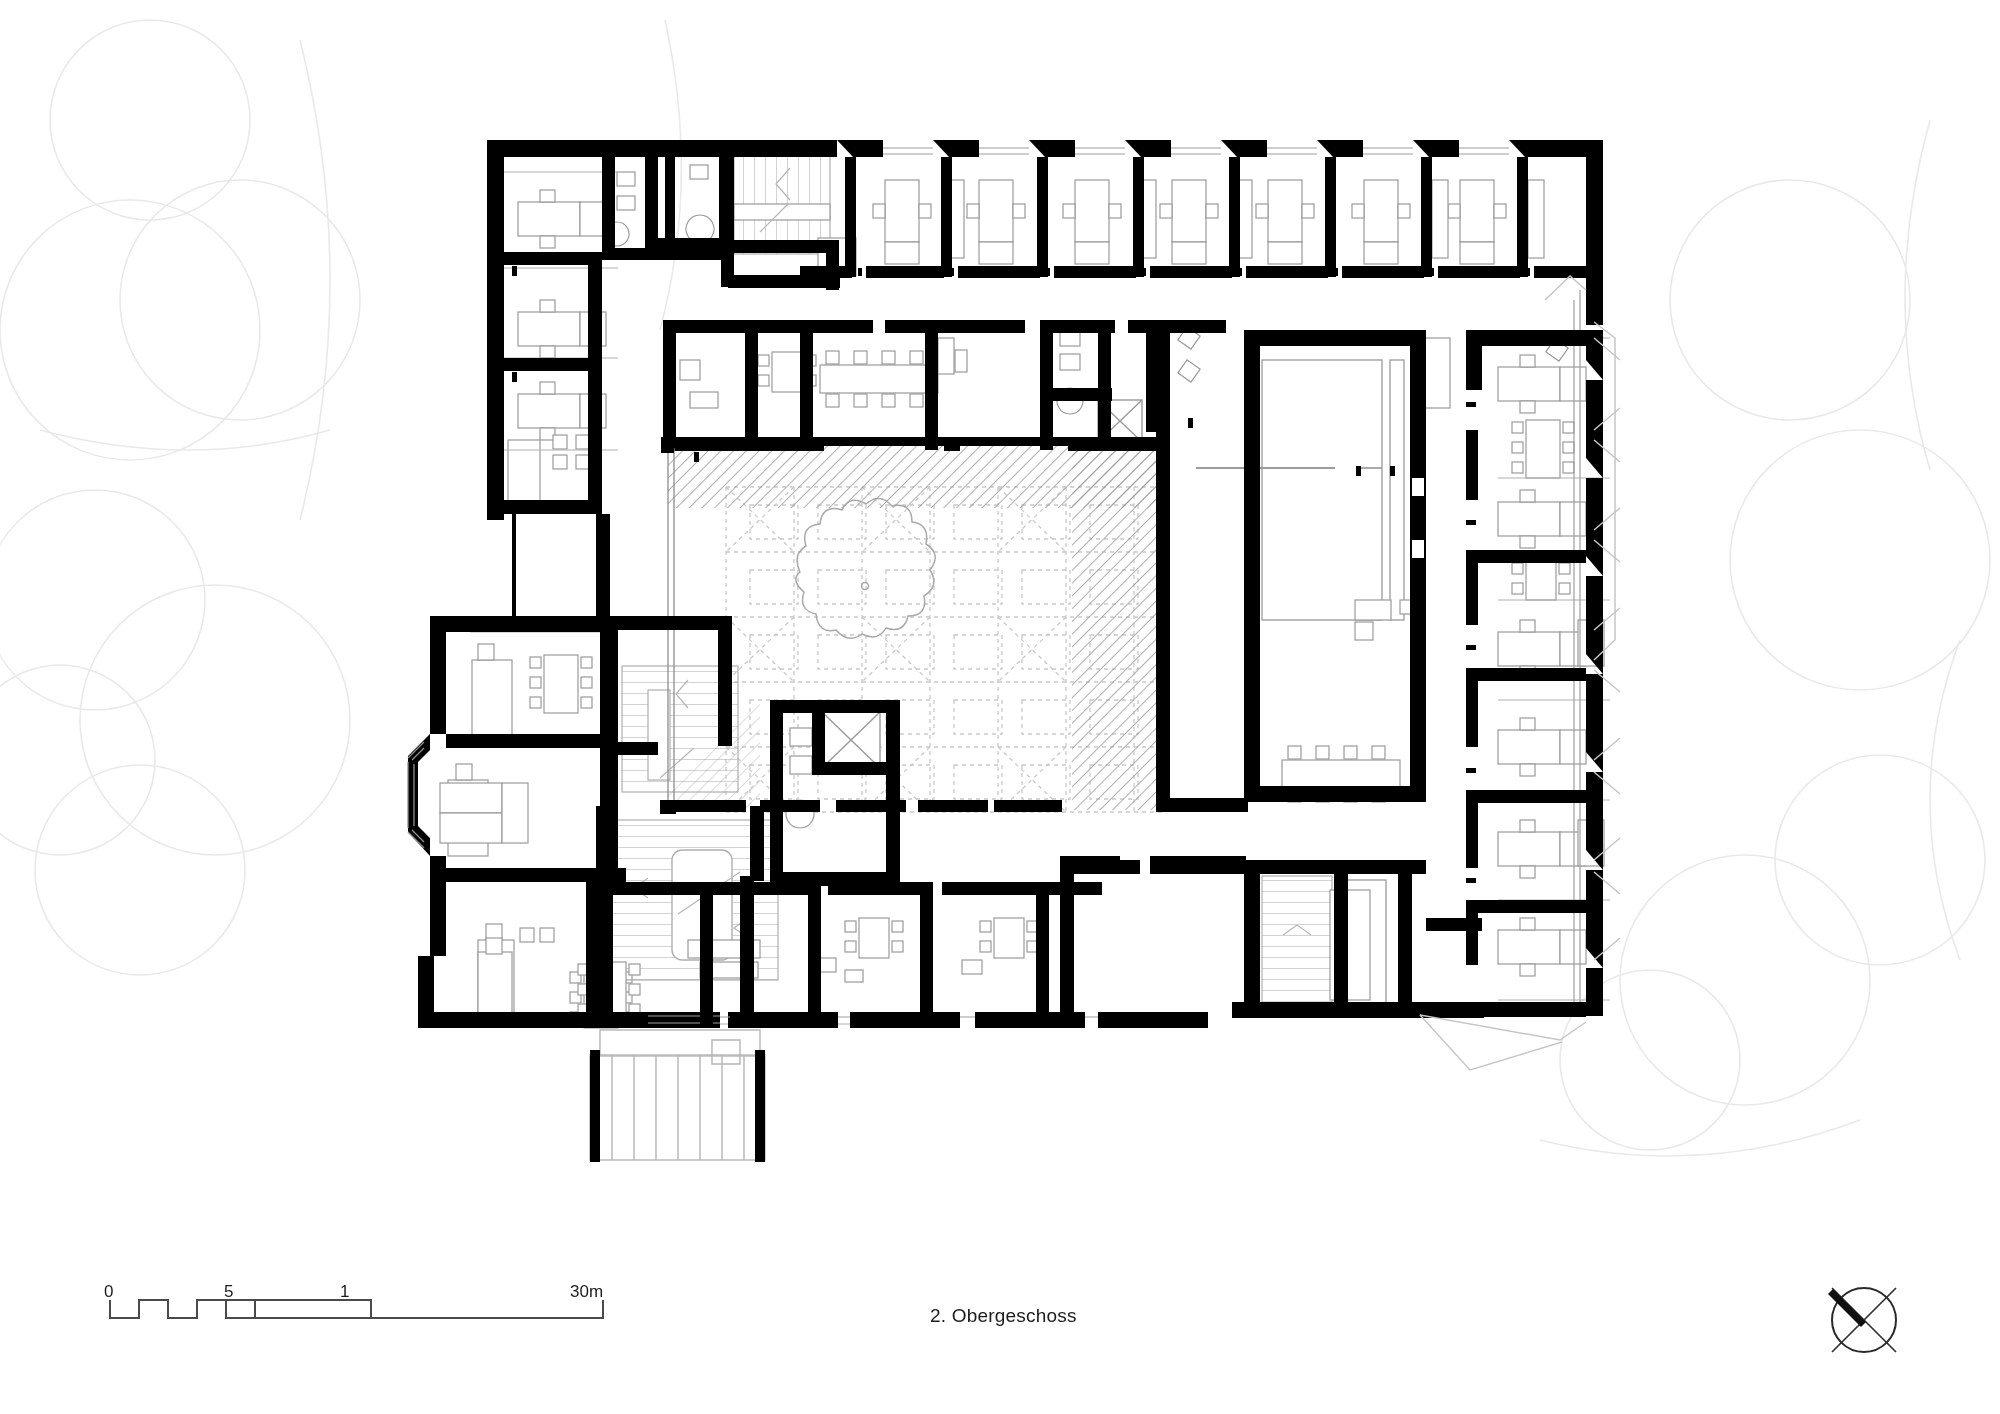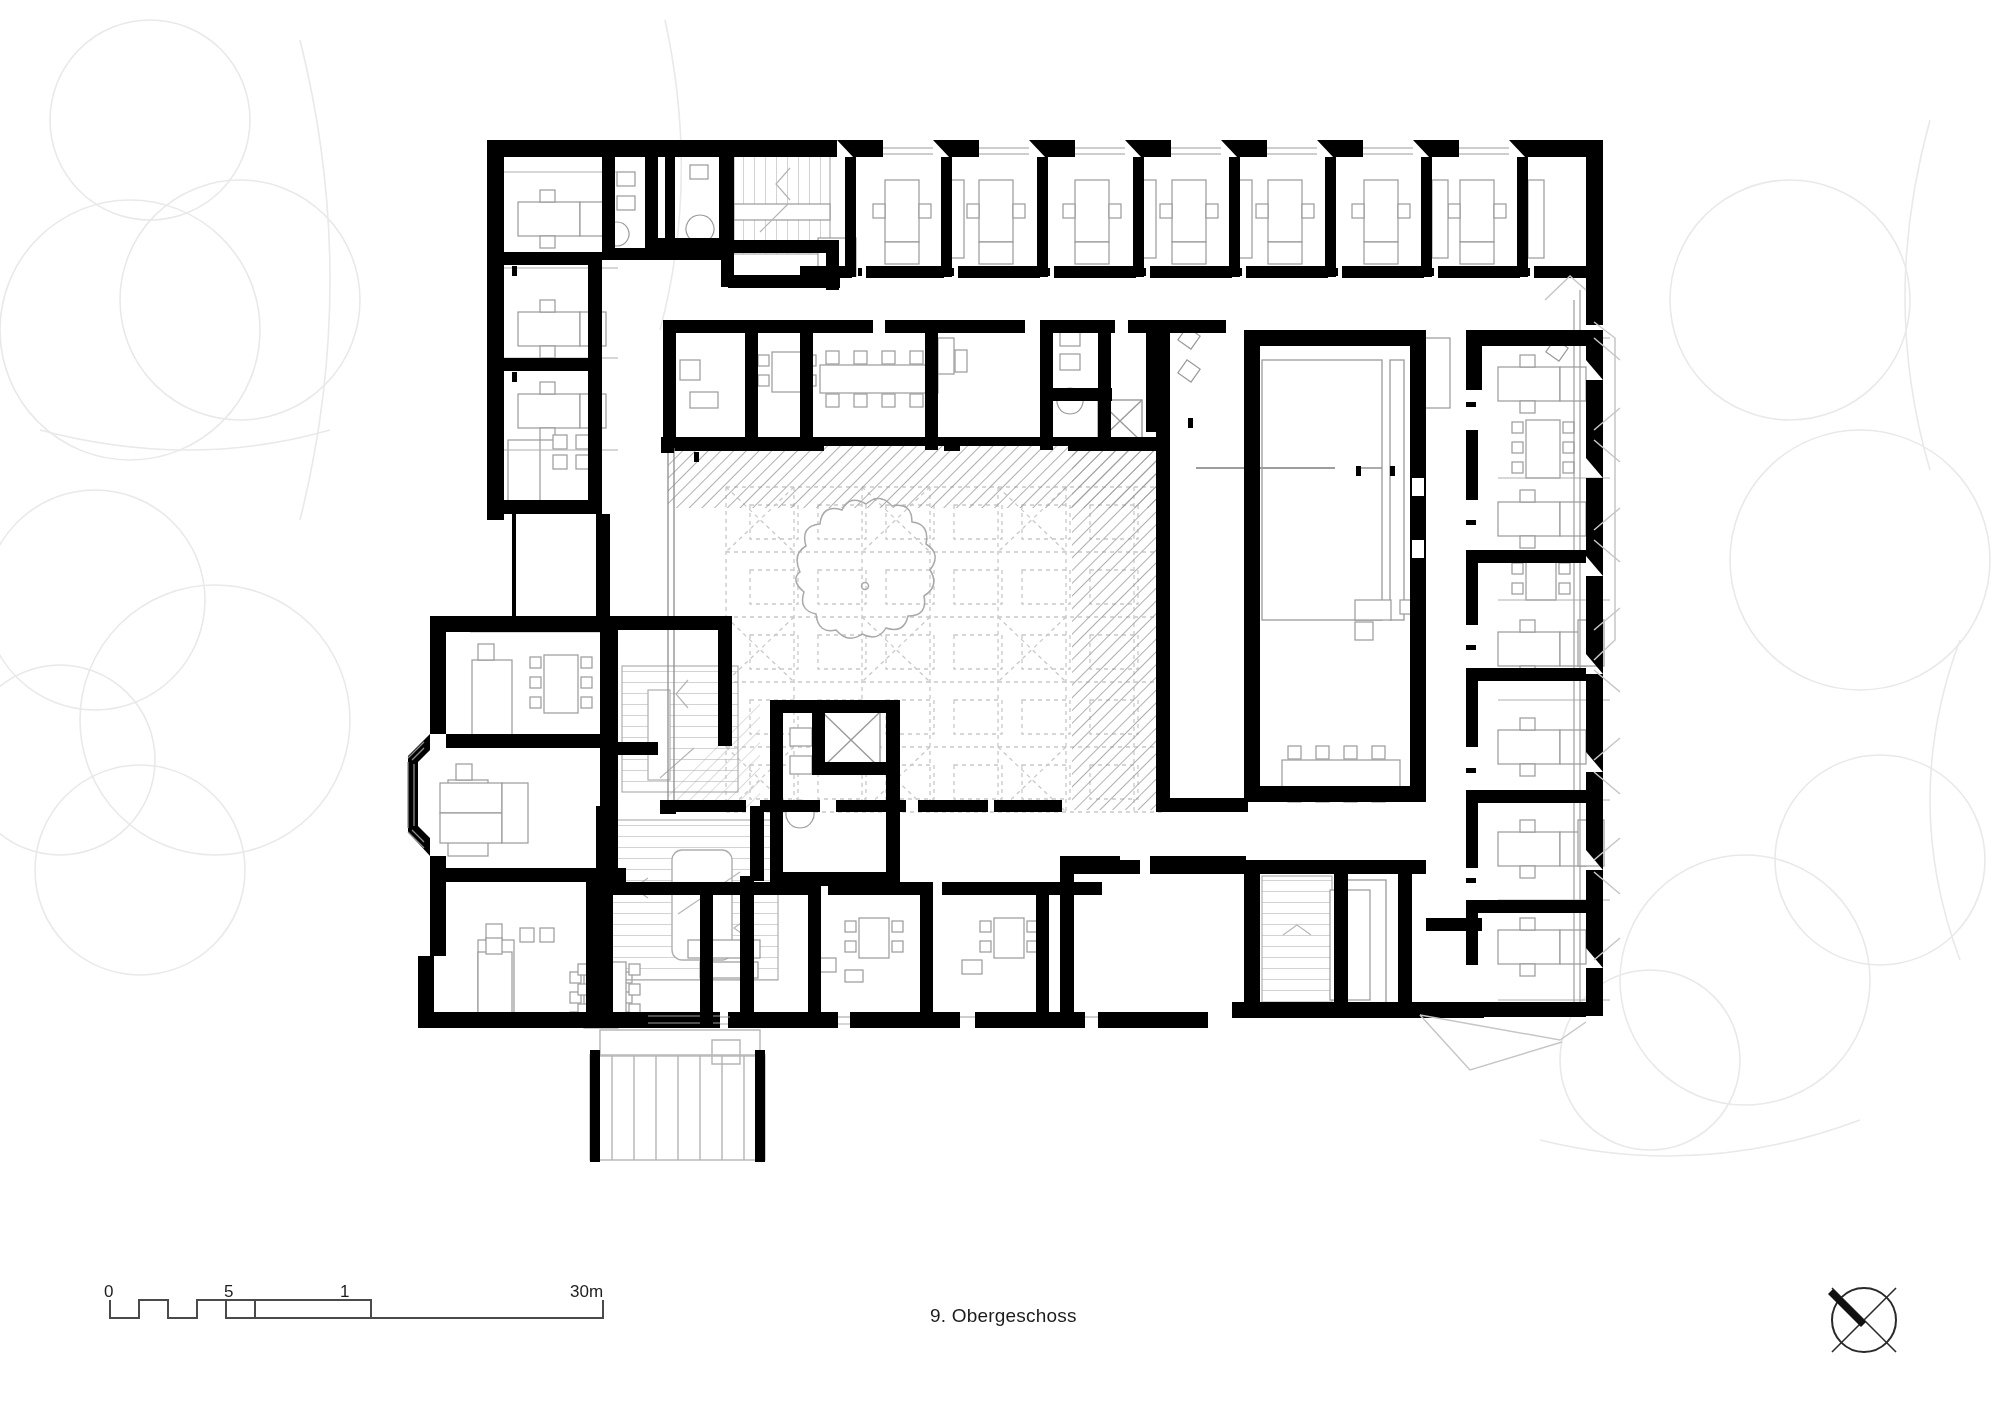--- a/index.html
+++ b/index.html
@@ -689,20 +689,20 @@
     </g>
 
     <g>
       <circle cx="1864" cy="1320" r="32" fill="none" stroke="#2a2a2a" stroke-width="2"></circle>
       <line x1="1832" y1="1288" x2="1896" y2="1352" stroke="#2a2a2a" stroke-width="1.6"></line>
       <line x1="1896" y1="1288" x2="1832" y2="1352" stroke="#2a2a2a" stroke-width="1.6"></line>
       <path d="M1833 1289 L1866 1322 L1861 1327 L1828 1294 Z" fill="#111"></path>
     </g>
   </svg>
 
-  <div class="label-title">9. Obergeschoss</div>
+  <div class="label-title">2. Obergeschoss</div>
 
   <div class="scale-num sn0">0</div>
   <div class="scale-num sn5">5</div>
   <div class="scale-num sn10">1</div>
   <div class="scale-num sn20">30m</div>
 
 </div>
 
 </body></html>

